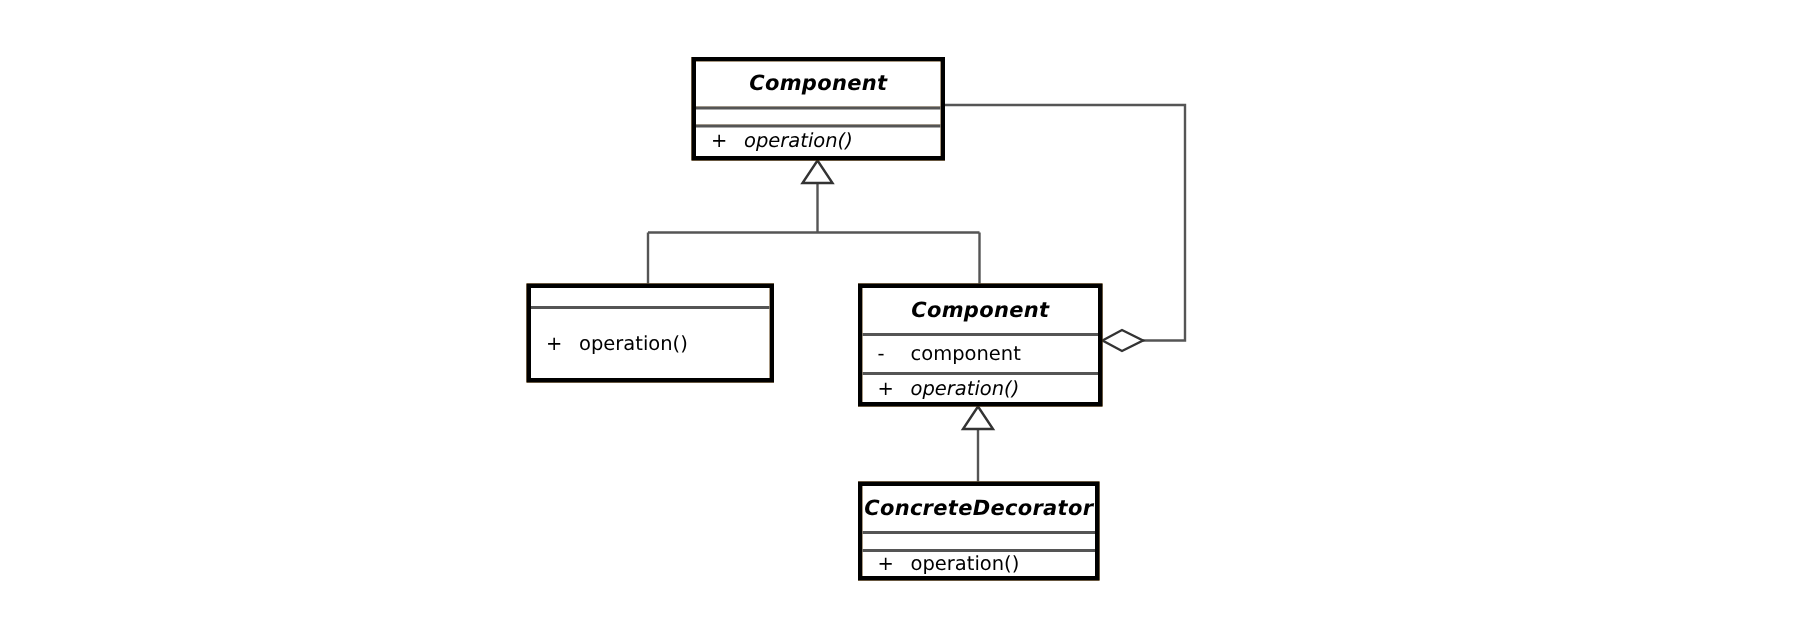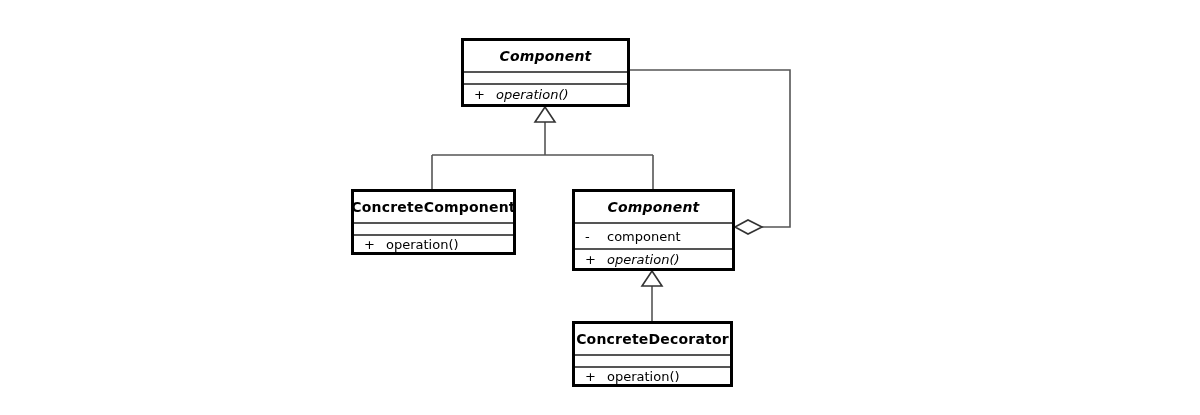--- a/index.html
+++ b/index.html
@@ -119,21 +119,20 @@
     <div class="compartment attr-compartment empty-compartment"></div>
     <div class="compartment" style="flex:1;">
       <div class="member-row">
         <span class="member-vis">+</span>
         <span class="member-name abstract">operation()</span>
       </div>
     </div>
   </div>
 
   <div class="uml-class" style="left:351px; top:189px; width:165px; height:66px;">
-    <div class="compartment class-title" style="height:30px;">ConcreteComponent</div>
     <div class="compartment attr-compartment empty-compartment"></div>
     <div class="compartment" style="flex:1;">
       <div class="member-row">
         <span class="member-vis">+</span>
         <span class="member-name">operation()</span>
       </div>
     </div>
   </div>
 
   <div class="uml-class" style="left:572px; top:189px; width:163px; height:82px;">
@@ -146,21 +145,21 @@
     </div>
     <div class="compartment" style="flex:1;">
       <div class="member-row">
         <span class="member-vis">+</span>
         <span class="member-name abstract">operation()</span>
       </div>
     </div>
   </div>
 
   <div class="uml-class" style="left:572px; top:321px; width:161px; height:66px;">
-    <div class="compartment class-title" style="height:30px;">ConcreteDecorator</div>
+    <div class="compartment class-title" style="height:30px;font-style:italic;">ConcreteDecorator</div>
     <div class="compartment attr-compartment empty-compartment"></div>
     <div class="compartment" style="flex:1;">
       <div class="member-row">
         <span class="member-vis">+</span>
         <span class="member-name">operation()</span>
       </div>
     </div>
   </div>
 
 </div>

